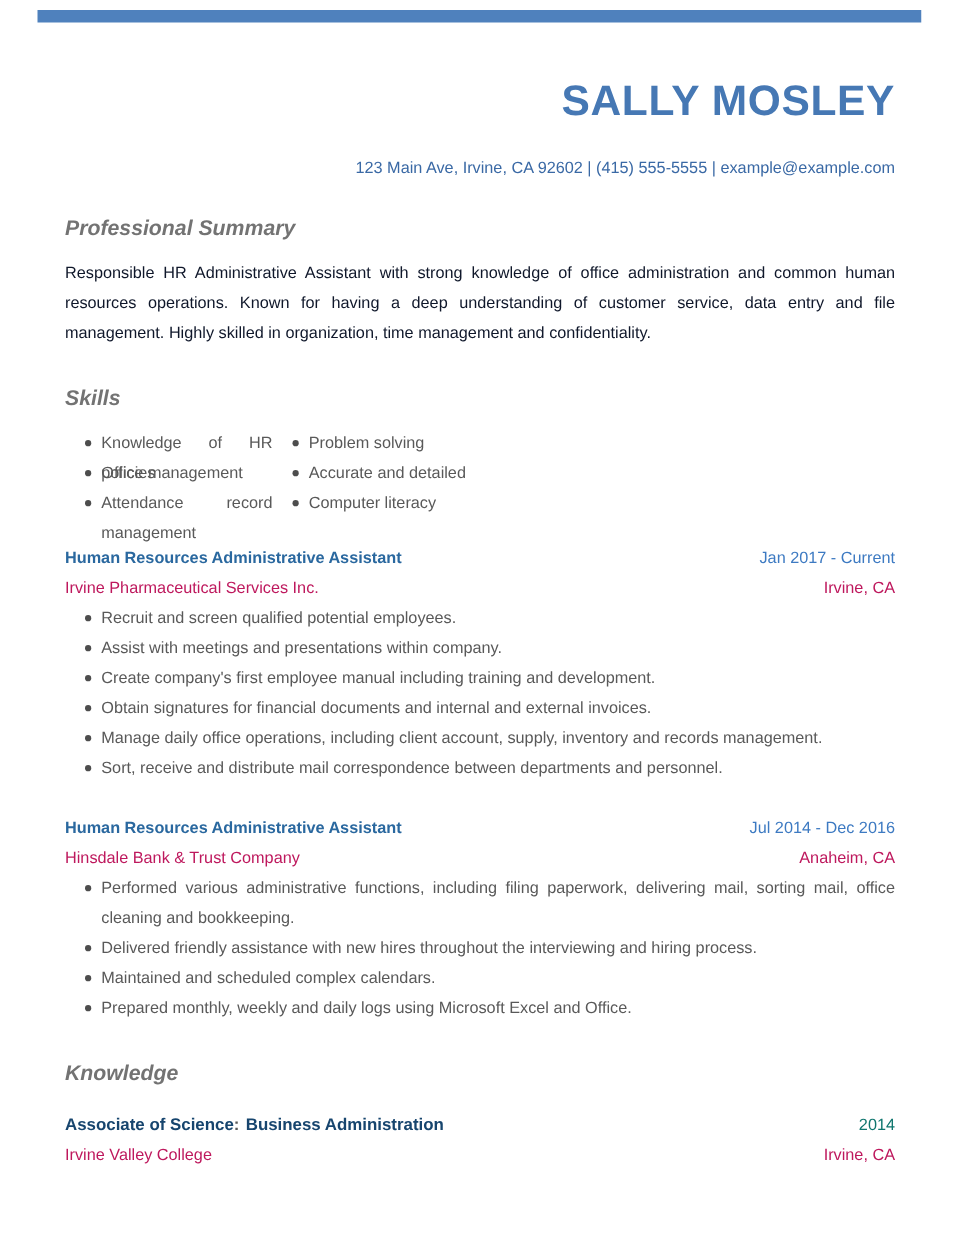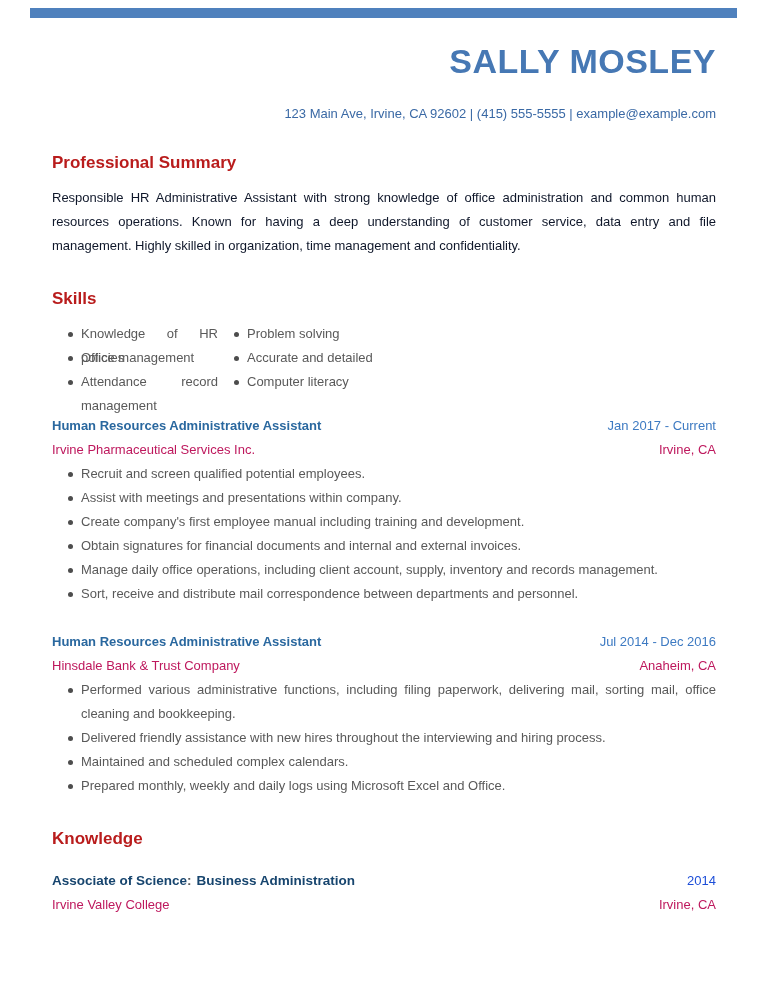--- a/index.html
+++ b/index.html
@@ -15,21 +15,21 @@
   }
   .topbar {
     position: absolute;
     top: 8px;
     left: 30px;
     right: 31px;
     height: 10px;
     background: #4f81bd;
   }
   .content {
-    padding: 32px 52px 0 52px;
+    padding: 52px 52px 0 52px;
     box-sizing: border-box;
   }
   .name {
     margin: 10px 0 0 0;
     text-align: right;
     font-size: 34px;
     font-weight: 700;
     letter-spacing: 0.5px;
     color: #4678b4;
     line-height: 38px;
@@ -38,22 +38,23 @@
     margin-top: 26px;
     text-align: right;
     font-size: 13px;
     color: #3a69a5;
     line-height: 16px;
   }
   h2.section-title {
     margin: 30px 0 0 0;
     font-size: 17px;
     font-weight: 700;
-    color: #b91c1c;
+    color: #737373;
     line-height: 22px;
+    font-style: italic;
   }
   .summary-text {
     margin: 12px 0 0 0;
     font-size: 13px;
     line-height: 24px;
     color: #0f172a;
     text-align: justify;
   }
   ul.bullet-list {
     margin: 0;
@@ -115,21 +116,21 @@
     color: #17456e;
   }
   .degree-sep {
     font-size: 13.5px;
     font-weight: 700;
     color: #595959;
     margin-right: 5px;
   }
   .edu-year {
     font-size: 13px;
-    color: #1d4ed8;
+    color: #0f766e;
     margin-left: 16px;
   }
 </style>
 </head>
 <body>
 
 <div class="page">
   <div class="topbar"></div>
 
   <div class="content">

